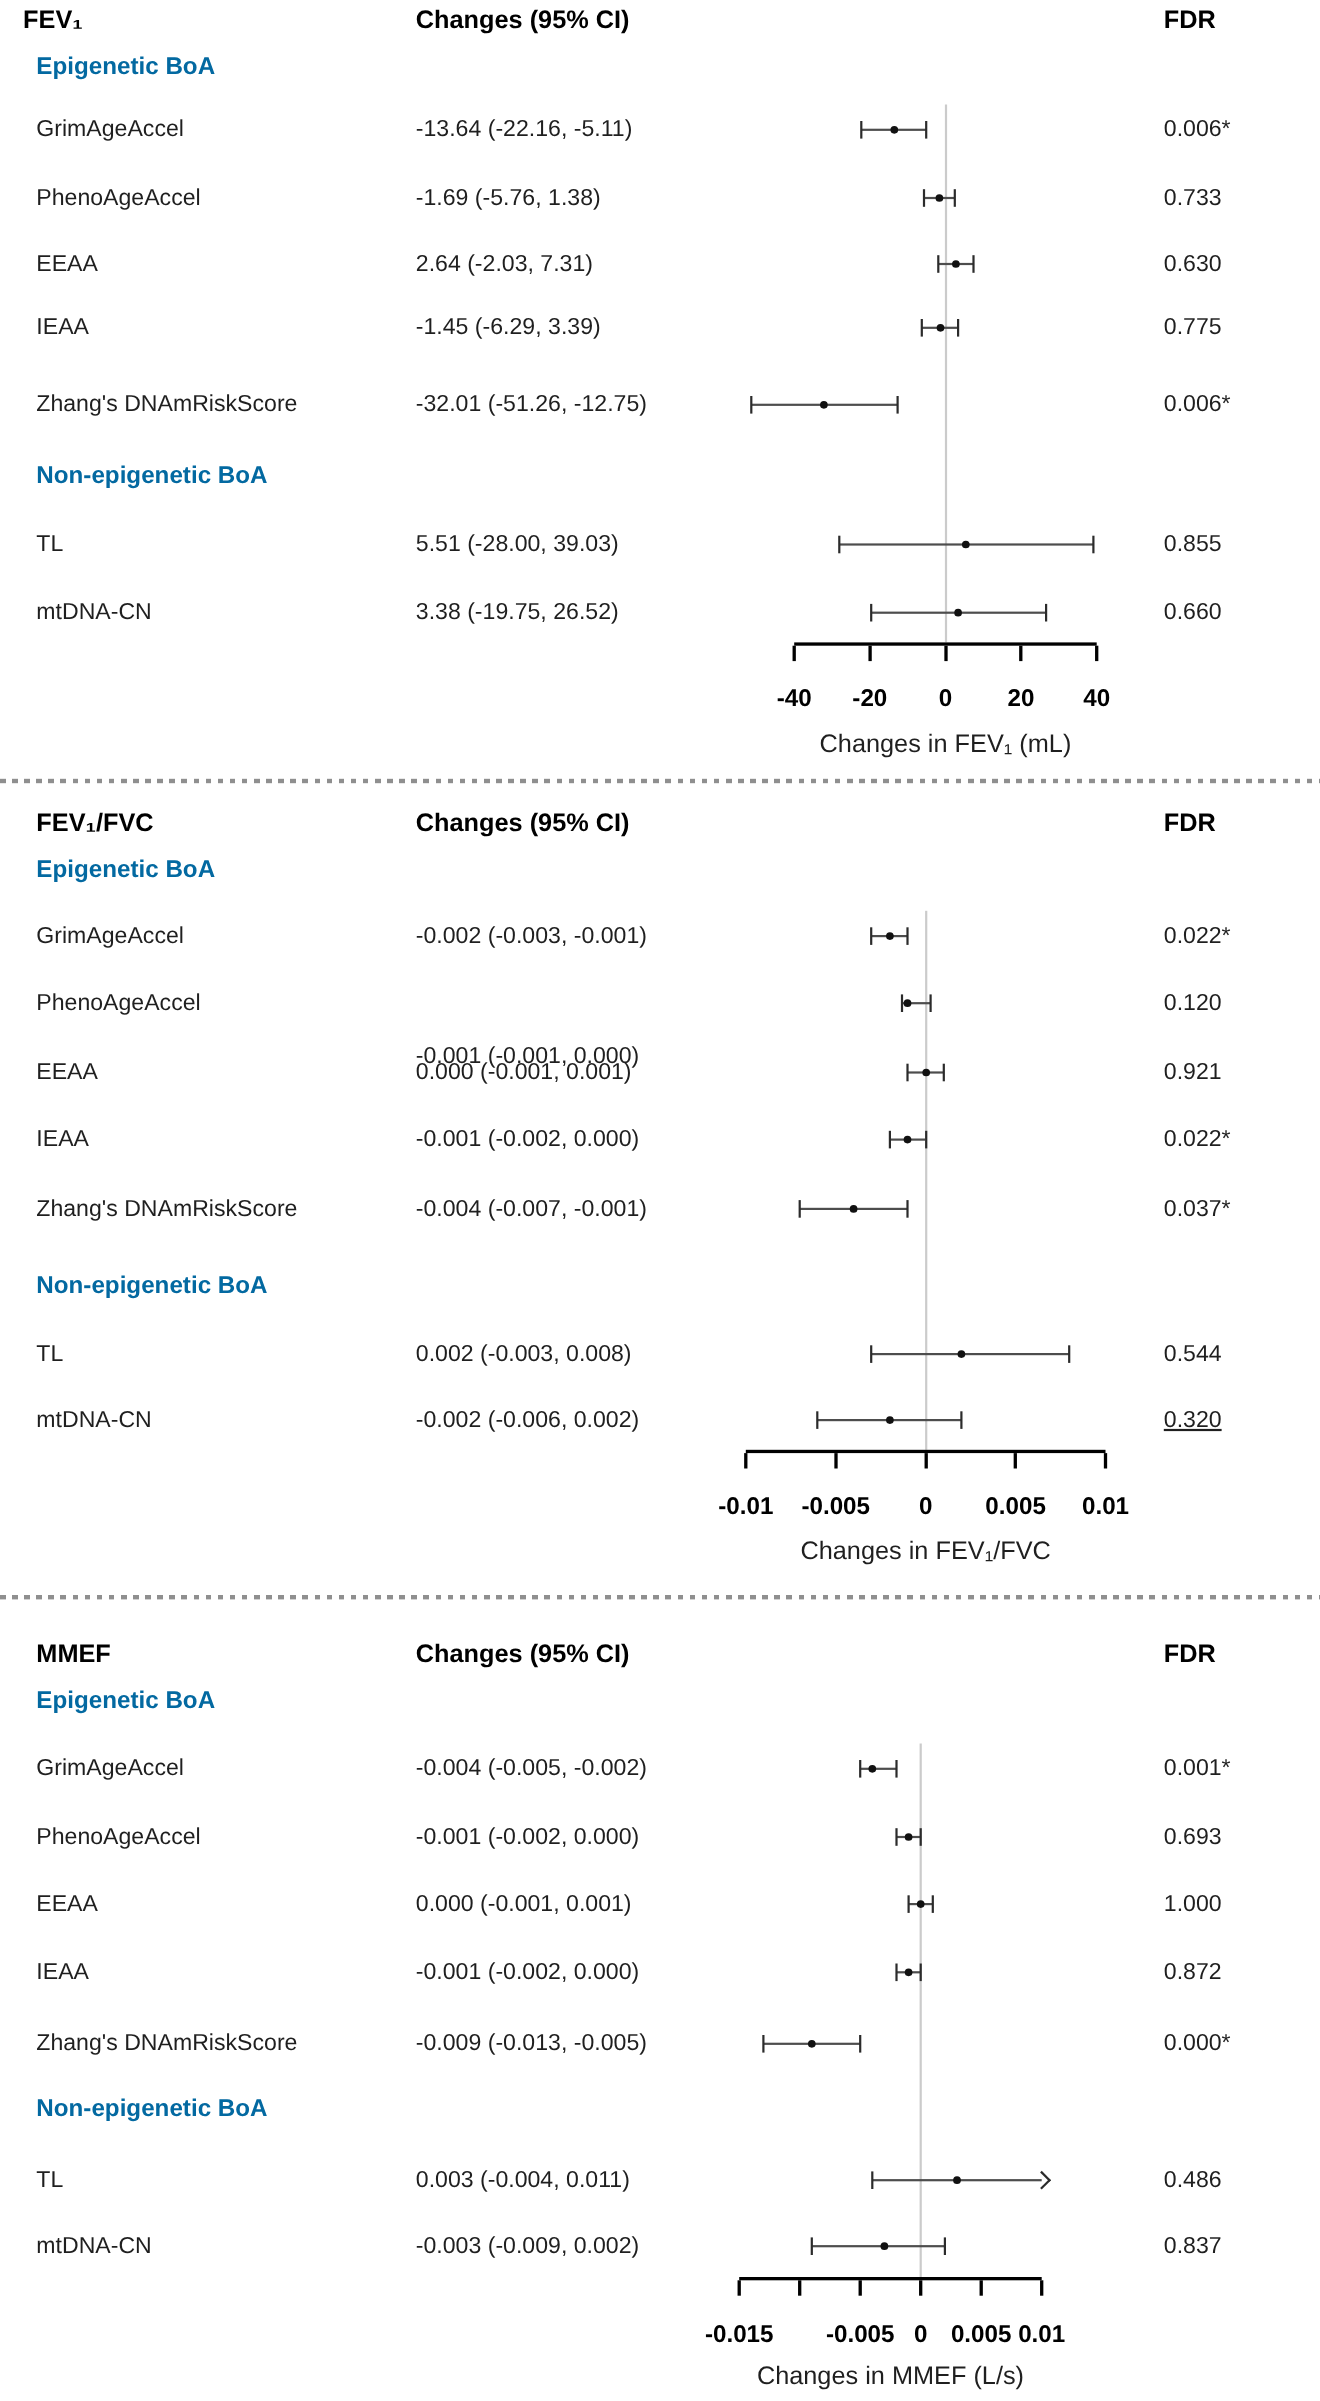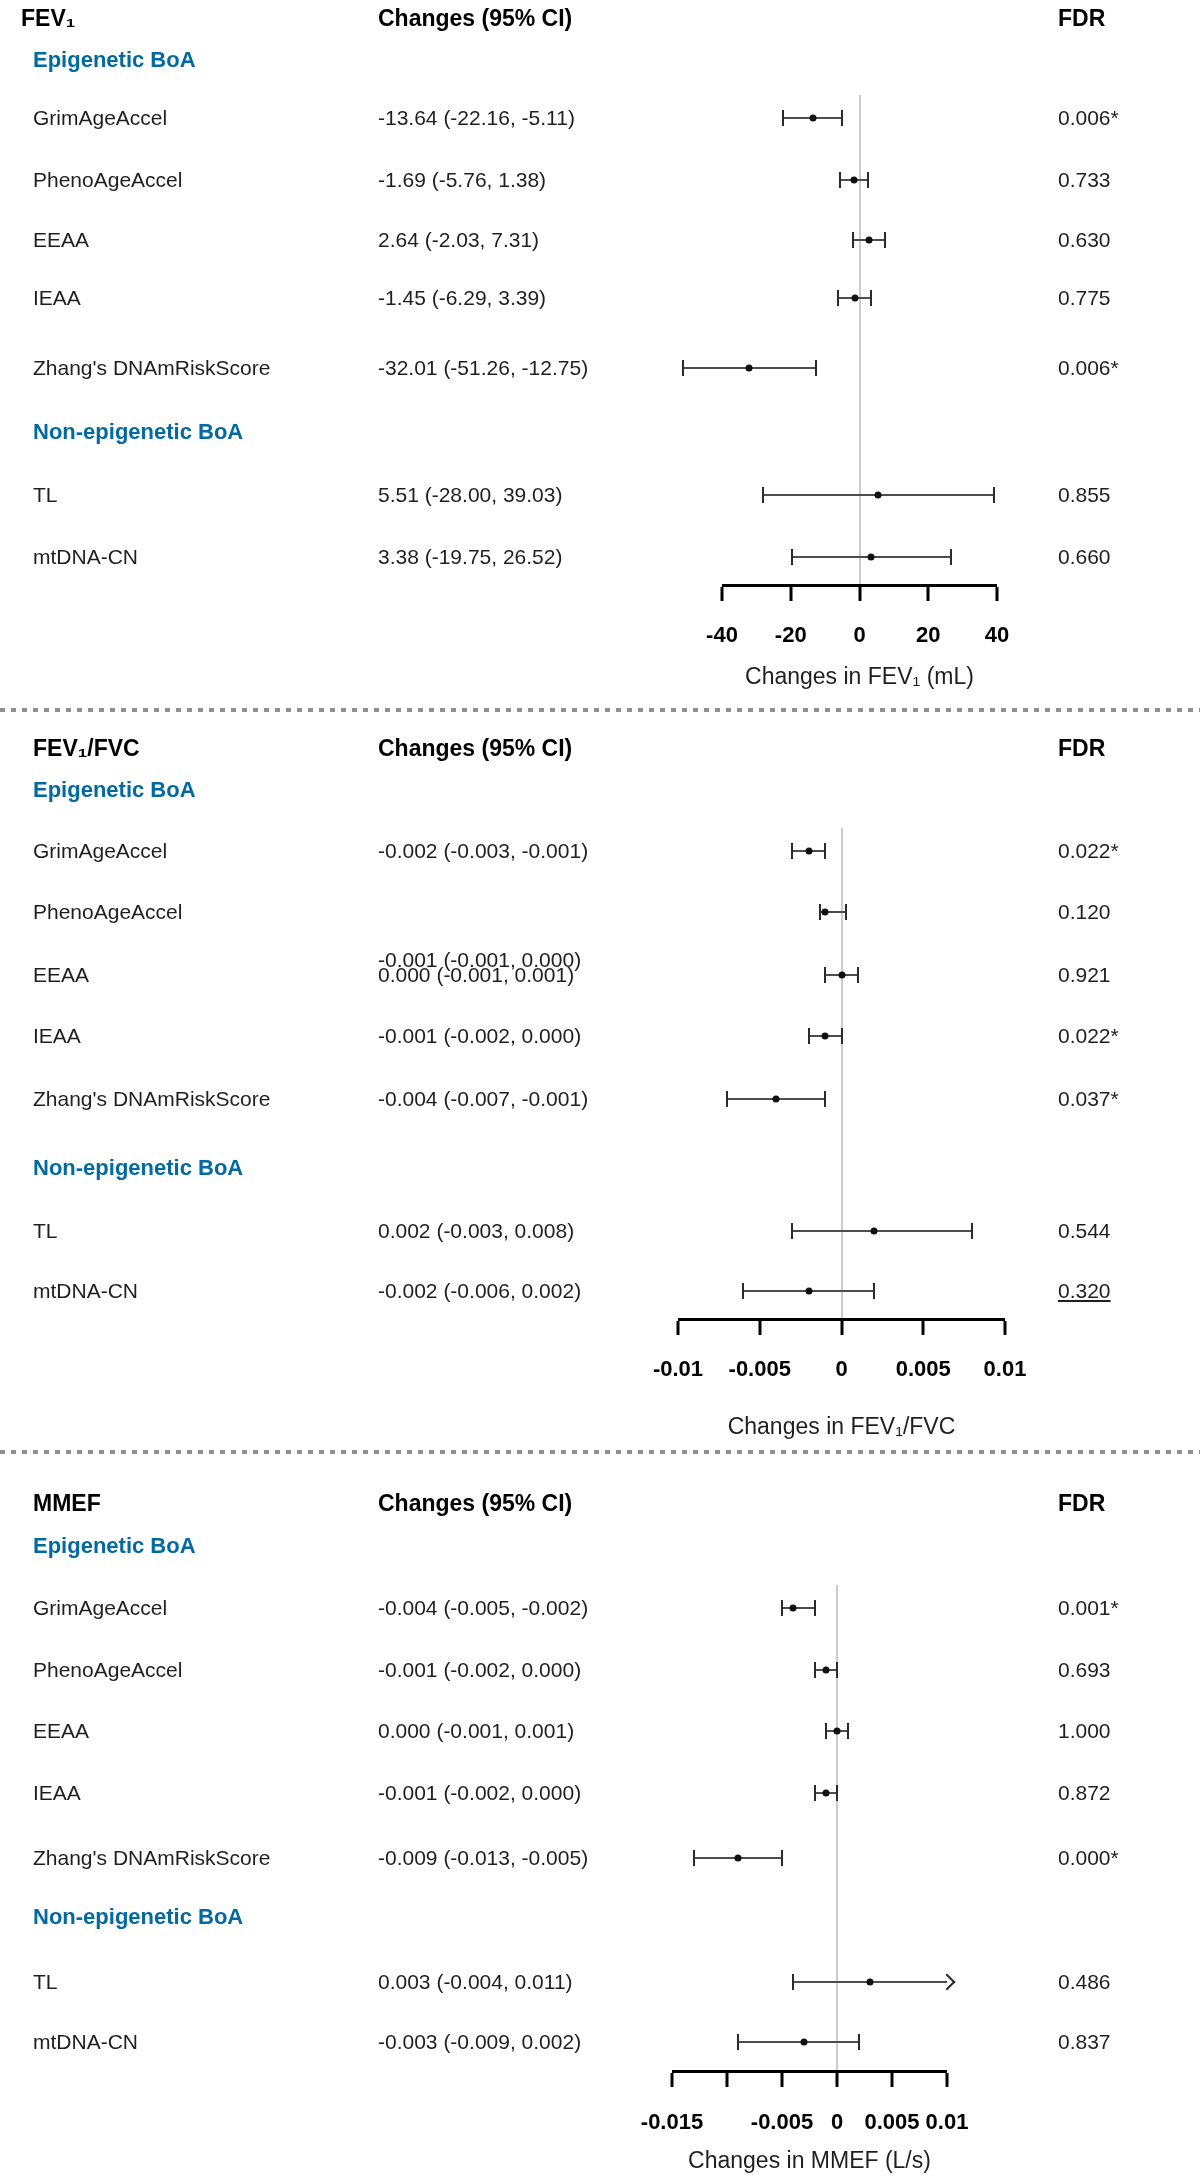--- a/index.html
+++ b/index.html
@@ -117,21 +117,21 @@
     <div class="axis-tick" style="left: 678px; top: 1321px;"></div>
     <div class="tick-label" style="left: 678px; top: 1369px;">-0.01</div>
     <div class="axis-tick" style="left: 759.75px; top: 1321px;"></div>
     <div class="tick-label" style="left: 759.75px; top: 1369px;">-0.005</div>
     <div class="axis-tick" style="left: 841.5px; top: 1321px;"></div>
     <div class="tick-label" style="left: 841.5px; top: 1369px;">0</div>
     <div class="axis-tick" style="left: 923.25px; top: 1321px;"></div>
     <div class="tick-label" style="left: 923.25px; top: 1369px;">0.005</div>
     <div class="axis-tick" style="left: 1005px; top: 1321px;"></div>
     <div class="tick-label" style="left: 1005px; top: 1369px;">0.01</div>
-    <div class="x-label" style="left: 841.5px; top: 1410px; margin-top: 16px;">Changes in FEV₁/FVC</div>
+    <div class="x-label" style="left: 841.5px; top: 1410px;">Changes in FEV₁/FVC</div>
     <div class="abs row-label" style="left: 33px; top: 851px;">GrimAgeAccel</div>
     <div class="abs row-value" style="left: 378px; top: 851px;">-0.002 (-0.003, -0.001)</div>
     <div class="abs row-fdr" style="left: 1058px; top: 851px;">0.022*</div>
     <div class="ci-line" style="left: 792.45px; top: 851px; width: 32.7px;"></div>
     <div class="ci-cap" style="left: 792.45px; top: 851px;"></div>
     <div class="ci-cap" style="left: 825.15px; top: 851px;"></div>
     <div class="ci-dot" style="left: 808.8px; top: 851px;"></div>
     <div class="abs row-label" style="left: 33px; top: 912px;">PhenoAgeAccel</div>
     <div class="abs row-value" style="left: 378px; top: 912px; margin-top: 48px;">-0.001 (-0.001, 0.000)</div>
     <div class="abs row-fdr" style="left: 1058px; top: 912px;">0.120</div>

